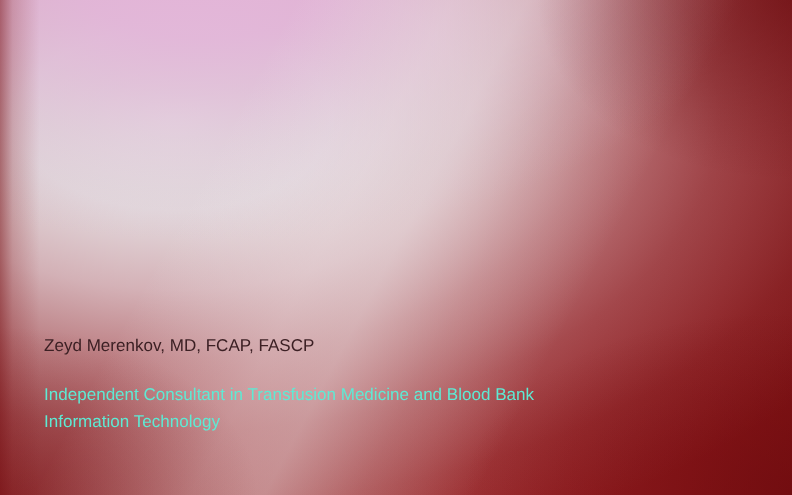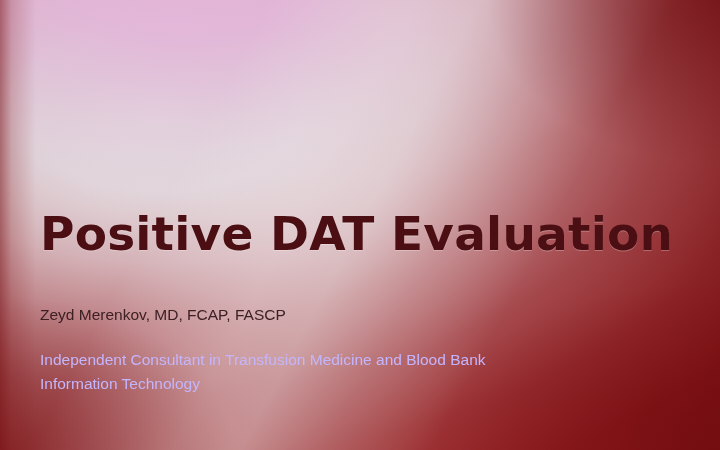--- a/index.html
+++ b/index.html
@@ -133,38 +133,37 @@
     color: #3c2024;
     white-space: nowrap;
   }
 
   .affiliation {
     margin: 22px 0 0 0;
     font-family: "Liberation Sans", sans-serif;
     font-size: 15.5px;
     font-weight: 400;
     line-height: 1.56;
-    color: #c4b5fd;
+    color: #5eead4;
     width: 452px;
   }
 </style>
 </head>
 <body>
 
 <div id="slide">
 
   <div class="bg-layer bg-base"></div>
   <div class="bg-layer bg-highlight"></div>
   <div class="bg-layer bg-pink"></div>
   <div class="bg-layer bg-band"></div>
   <div class="bg-layer bg-vignette"></div>
 
   <div class="content">
 
-    <h1 class="slide-title">Positive DAT Evaluation</h1>
 
     <div class="subtitle-block">
       <p class="byline">Zeyd Merenkov, MD, FCAP, FASCP</p>
       <p class="affiliation">Independent Consultant in Transfusion Medicine and Blood Bank Information Technology</p>
     </div>
 
   </div>
 </div>
 
 </body></html>

